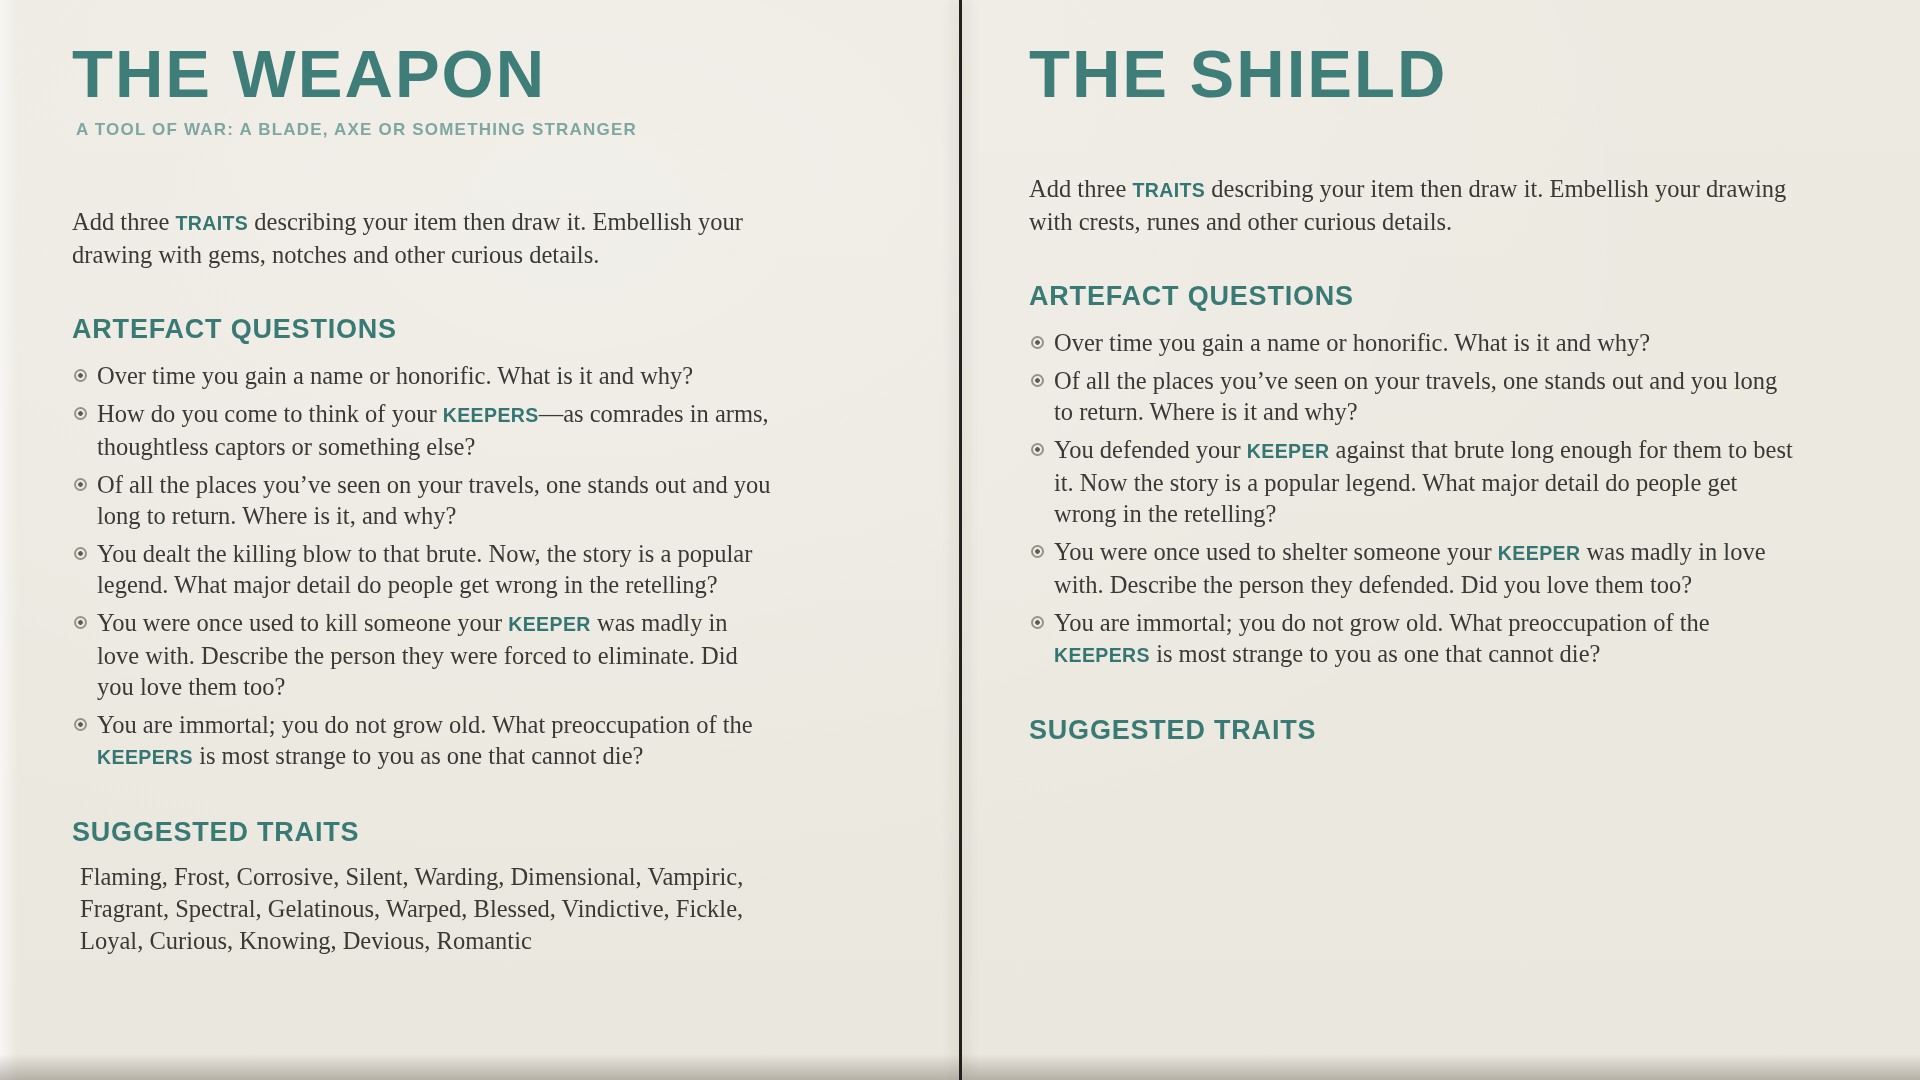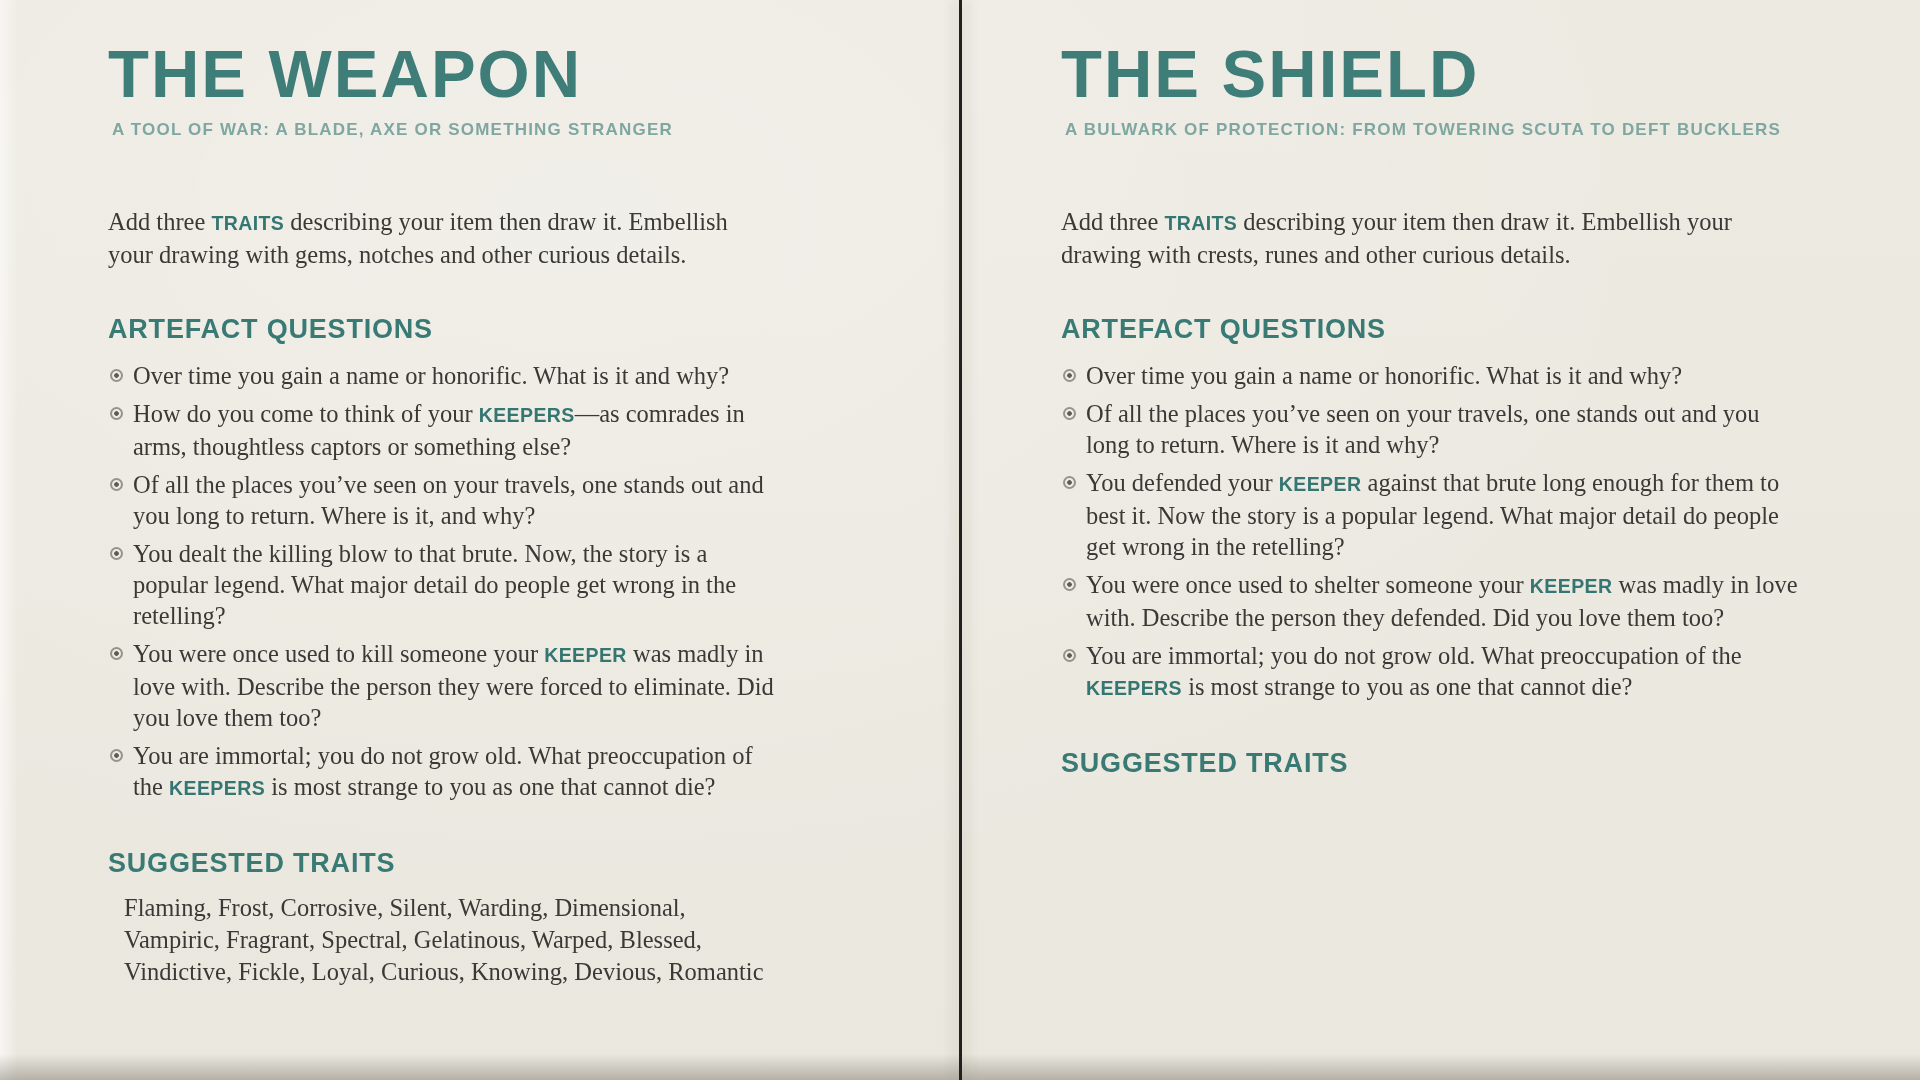--- a/index.html
+++ b/index.html
@@ -52,22 +52,22 @@
     left: 959px;
     width: 3px;
     background: #22201c;
     box-shadow: -6px 0 10px rgba(120,115,100,0.25), 6px 0 10px rgba(120,115,100,0.25);
     z-index: 5;
   }
   .page-inner {
     box-sizing: border-box;
     padding-top: 40px;
   }
-  .page--left .page-inner  { padding-left: 108px; width: 775px; }
-  .page--right .page-inner { padding-left: 101px; width: 838px; }
+  .page--left .page-inner  { padding-left: 72px; width: 775px; }
+  .page--right .page-inner { padding-left: 69px; width: 838px; }
 
   .page-title {
     font-family: "Liberation Sans", sans-serif;
     font-weight: 700;
     font-size: 67px;
     line-height: 1.0;
     letter-spacing: 2px;
     color: #3f7d79;
     margin: 0;
   }
@@ -113,21 +113,21 @@
     flex: 0 0 auto;
     width: 9px;
     height: 9px;
     margin: 9px 10px 0 2px;
     border: 2px solid #96938a;
     border-radius: 50%;
     background: radial-gradient(circle at 50% 50%, #5f5c52 0 2px, rgba(0,0,0,0) 2.6px);
   }
   .q-text { flex: 1 1 auto; }
   .traits-text {
-    margin: 13px 0 0 16px;
+    margin: 13px 0 0 8px;
     font-size: 24.5px;
     line-height: 32px;
     color: #3a3936;
   }
   .kw {
     font-family: "Liberation Sans", sans-serif;
     font-weight: 700;
     font-size: 19.5px;
     letter-spacing: 0.4px;
     color: #357672;
@@ -178,21 +178,20 @@
       <h2 class="section-heading">SUGGESTED TRAITS</h2>
       <p class="traits-text">Flaming, Frost, Corrosive, Silent, Warding, Dimensional, Vampiric, Fragrant, Spectral, Gelatinous, Warped, Blessed, Vindictive, Fickle, Loyal, Curious, Knowing, Devious, Romantic</p>
     </div>
   </section>
 
   <div class="page-gutter-line"></div>
 
   <section class="page page--right">
     <div class="page-inner">
       <h1 class="page-title">THE SHIELD</h1>
-      <div class="page-subtitle">A BULWARK OF PROTECTION: FROM TOWERING SCUTA TO DEFT BUCKLERS</div>
 
       <div class="intro">
         <p>Add three <span class="kw">TRAITS</span> describing your item then draw it. Embellish your drawing with crests, runes and other curious details.</p>
       </div>
 
       <h2 class="section-heading">ARTEFACT QUESTIONS</h2>
       <ul class="questions">
         <li>
           <span class="bullet-icon"></span>
           <span class="q-text">Over time you gain a name or honorific. What is it and why?</span>

